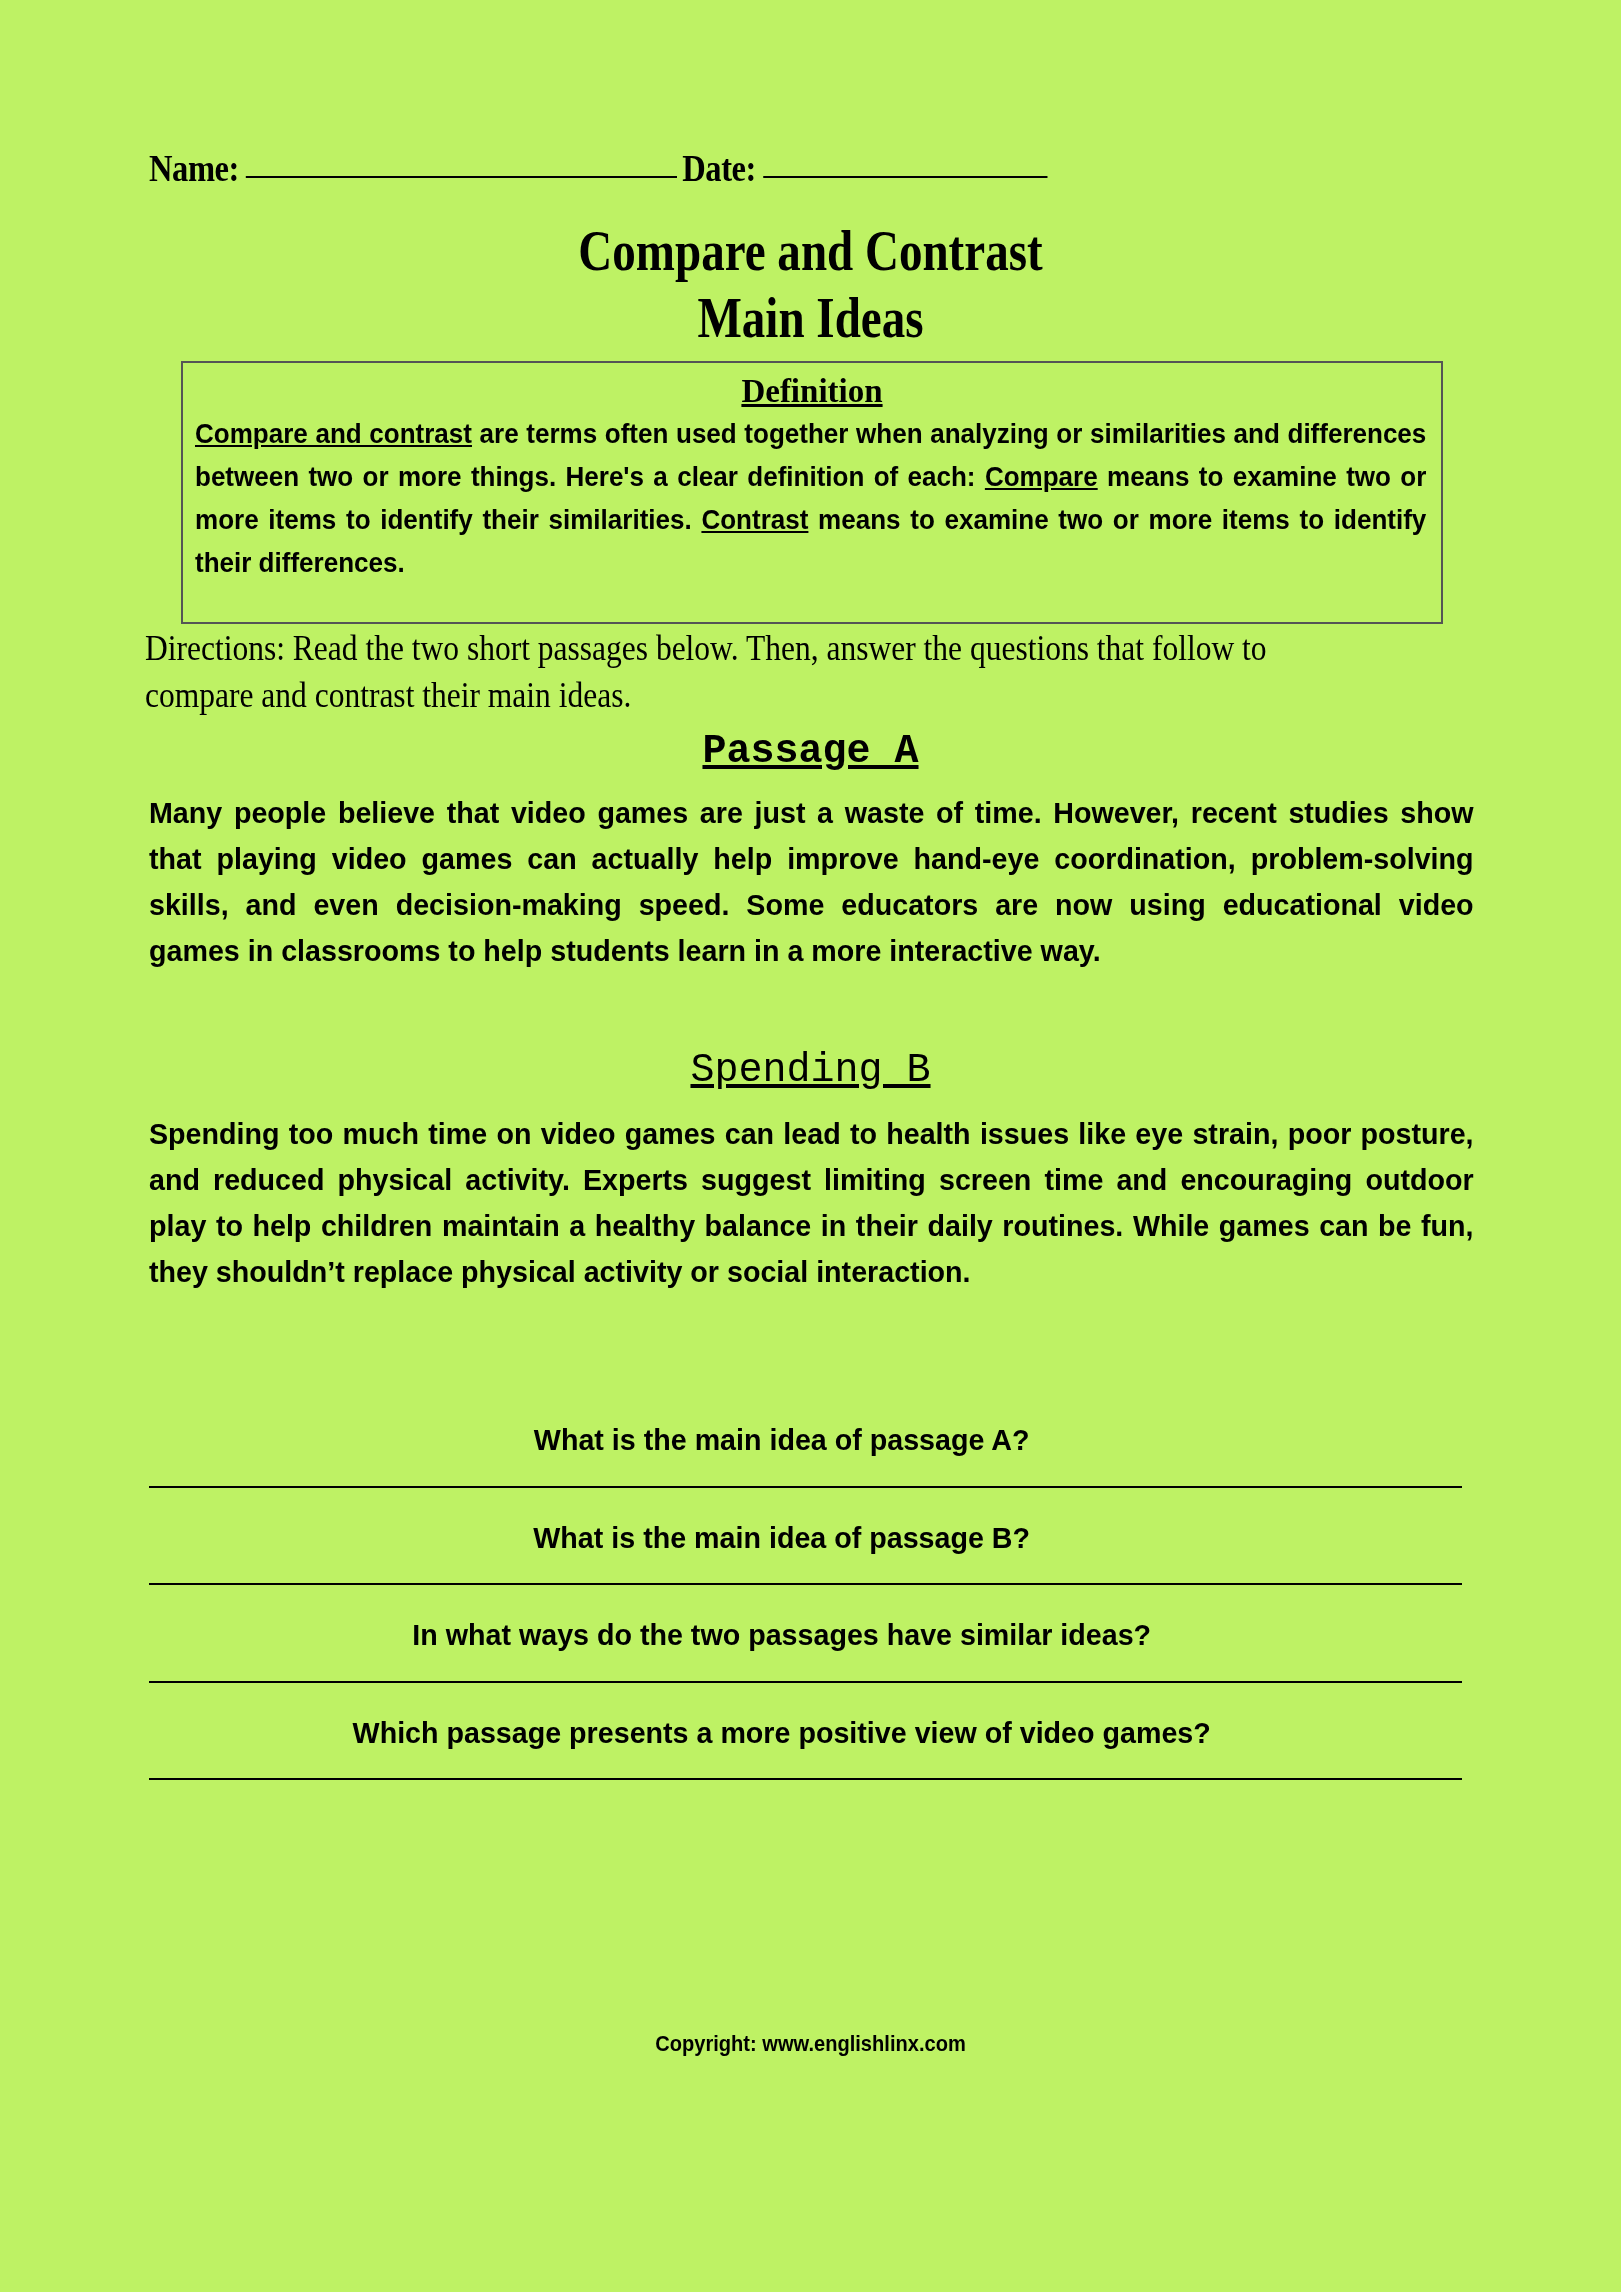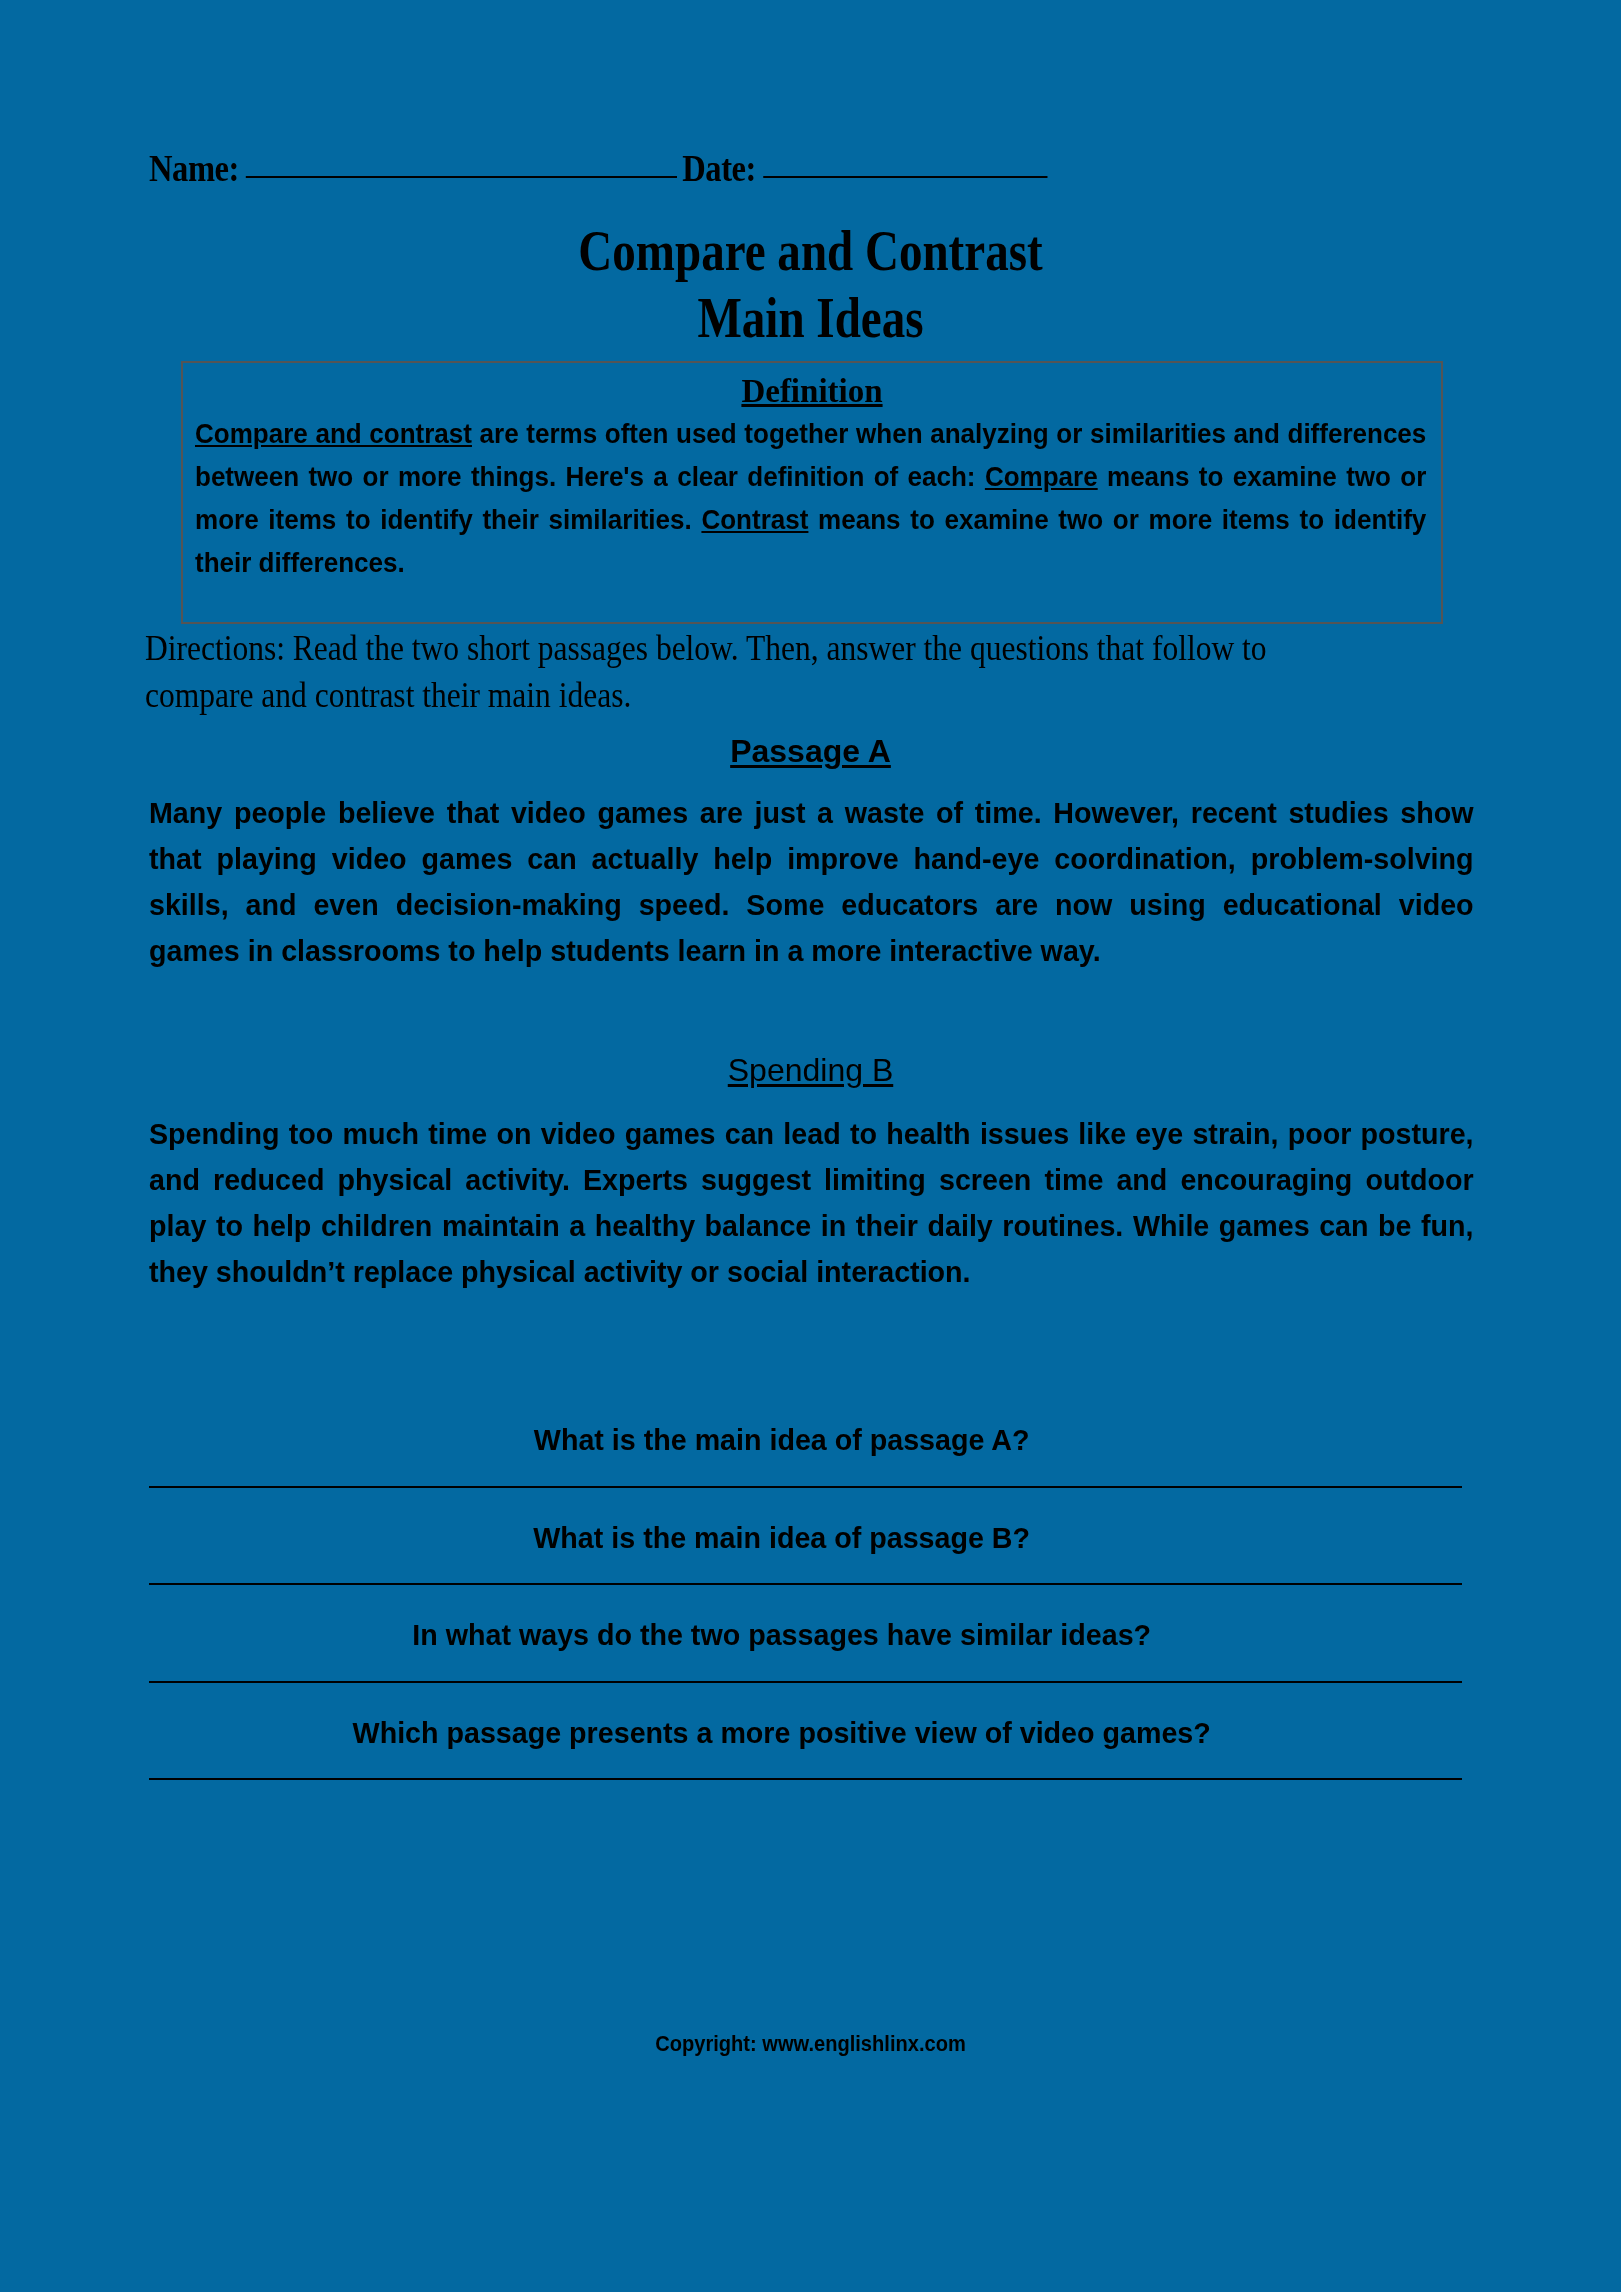--- a/index.html
+++ b/index.html
@@ -14,21 +14,21 @@
     font-family: "Liberation Serif", serif;
     color: #000000;
     overflow: hidden;
   }
 
   .page {
     position: absolute;
     left: 0; top: 0;
     width: 1621px;
     height: 2293px;
-    background: #0369a1;
+    background: #bef264;
   }
 
   
   .namedate-row {
     position: absolute;
     left: 149px;
     top: 147px;
     width: 1323px;
     display: flex;
     align-items: baseline;
@@ -123,22 +123,22 @@
     transform: scaleX(0.90);
     transform-origin: left top;
   }
 
   
   .passage-head {
     position: absolute;
     left: 0;
     width: 1621px;
     text-align: center;
-    font-family: Liberation Sans, sans-serif;
-    font-size: 32px;
+    font-family: Liberation Mono, monospace;
+    font-size: 40px;
     line-height: 43px;
     text-decoration: underline;
     text-underline-offset: 2.9px;
   }
   .passage-head.bold { font-weight: bold; }
   #passage-a-head { top: 730px; }
   #passage-b-head { top: 1049px; }
 
   
   .passage-body {

